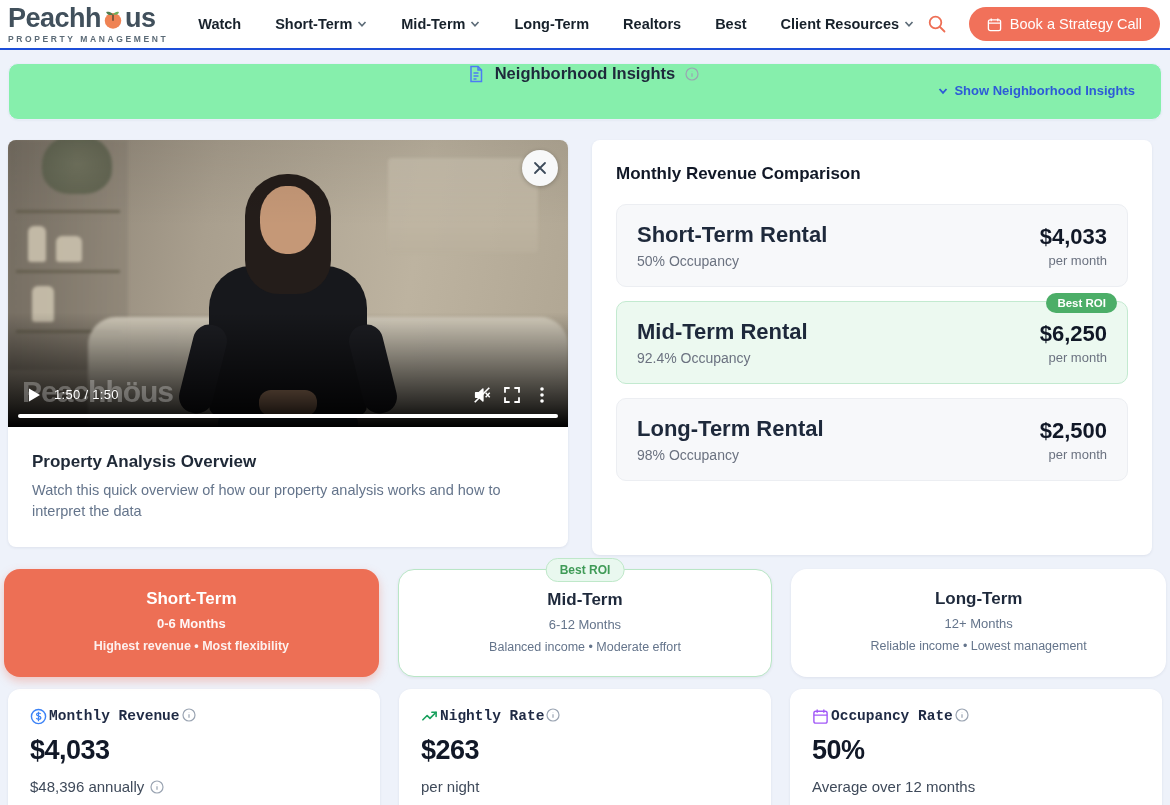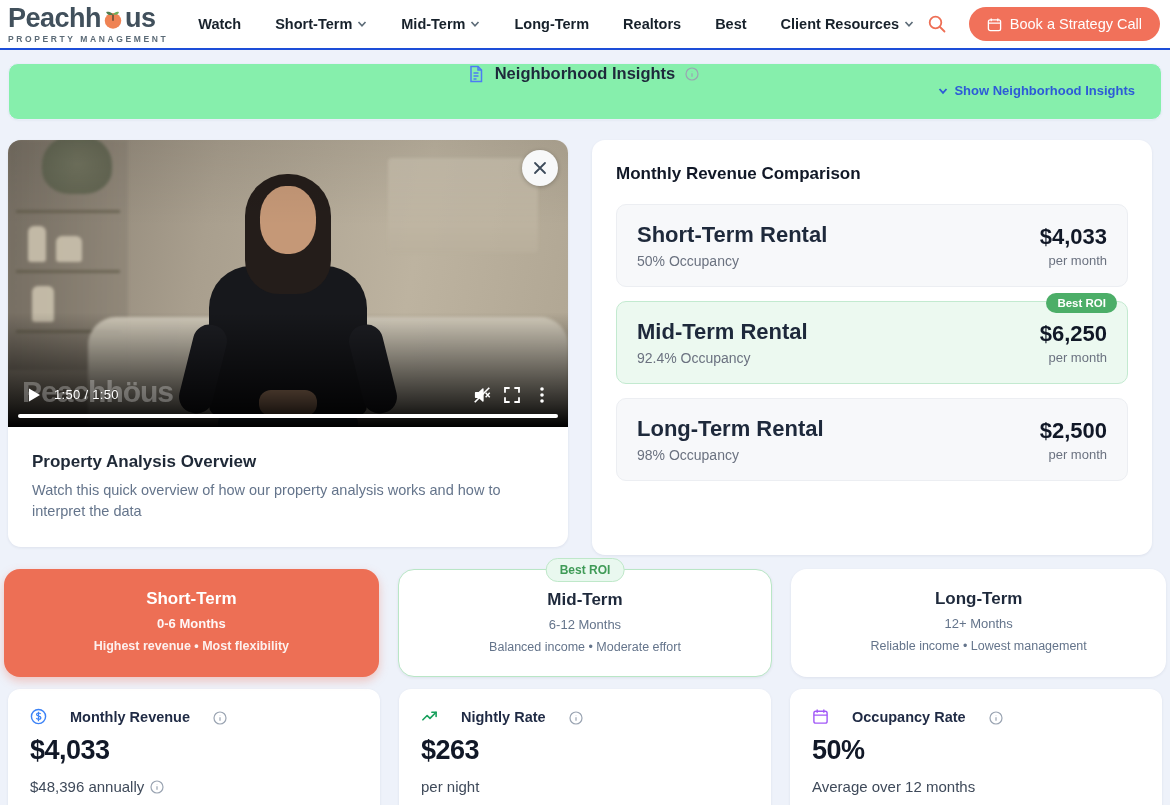--- a/index.html
+++ b/index.html
@@ -23,21 +23,21 @@
   .insights { margin:13px 8px 0 8px; height:57px; background:#86efac; border:1px solid #e9eefa; border-radius:10px; display:flex; align-items:center; padding:0 26px 0 22px; box-shadow:0 1px 2px rgba(30,50,90,.04);flex-direction:column; }
   .insights-left { display:flex; align-items:center; gap:10px; }
   .doc-icon { width:18px; height:18px; color:#4c7bf4; }
   .insights-title { font-size:16.5px; font-weight:700; color:#1e293b; }
   .info-icon { width:14px; height:14px; color:#9aa4b2; flex:0 0 auto; }
   .insights-toggle { margin-left:auto; display:flex; align-items:center; gap:6px; color:#2d5bd7; font-size:13px; font-weight:600; cursor:pointer; }
   .insights-toggle .chev { stroke:#2d5bd7; }
 
   
   .main { display:grid; grid-template-columns:560px 560px; gap:24px; padding:20px 8px 0 8px; }
-  .panel { background:#ffffff; border-radius:13px; box-shadow:0 1px 3px rgba(25,40,80,.08); }
+  .panel { background:#ffffff; border-radius:8px; box-shadow:0 1px 3px rgba(25,40,80,.08); }
 
   
   .video-card { overflow:hidden; height:407px; display:flex; flex-direction:column; }
   .video { position:relative; height:317px; background:linear-gradient(100deg,#847b6e 0%,#a99f8e 35%,#bdb3a0 70%,#b0a693 100%); overflow:hidden; }
   .scene { position:absolute; inset:0; filter:blur(1.5px); }
   .shelf { position:absolute; left:0; top:0; width:120px; height:230px; background:linear-gradient(90deg,#6e675c,#8c8375); opacity:.7; }
   .shelf-line { position:absolute; left:8px; width:104px; height:3px; background:#57513f; opacity:.6; }
   .plant { position:absolute; left:34px; top:-6px; width:70px; height:60px; background:radial-gradient(ellipse at center,#6b705a,#545a46); border-radius:50% 50% 40% 40%; opacity:.8; }
   .vase { position:absolute; background:#cfc5b2; border-radius:6px 6px 3px 3px; opacity:.85; }
   .couch { position:absolute; bottom:0; left:80px; right:0; height:110px; background:linear-gradient(180deg,#d6cfbf,#c7bfae); border-radius:28px 28px 0 0; opacity:.9; }
@@ -83,21 +83,21 @@
   .tab-dur { font-size:13px; color:#64748b; margin-bottom:8px; }
   .tab-tag { font-size:12.5px; color:#64748b; }
   .tab.active .tab-title, .tab.active .tab-dur, .tab.active .tab-tag { color:#ffffff; }
   .tab.active .tab-dur { font-weight:600; opacity:.95; }
   .tab.active .tab-tag { font-weight:600; opacity:.9;text-align:center; }
   .tab-roi { position:absolute; top:-12px; left:50%; transform:translateX(-50%); background:#e9f8ef; border:1px solid #bfe8c9; color:#3f9b57; font-size:12px; font-weight:700; border-radius:999px; padding:4px 13px; white-space:nowrap; }
 
   
   .stats { display:grid; grid-template-columns:1fr 1fr 1fr; gap:19px; padding:12px 8px 0 8px; }
   .stat { background:#ffffff; border-radius:12px; box-shadow:0 1px 3px rgba(25,40,80,.08); padding:19px 22px 24px 22px; height:142px; }
-  .stat-head { display:flex; align-items:flex-end; gap:23px; margin-bottom:10px; }
+  .stat-head { display:flex; align-items:flex-start; gap:2px; margin-bottom:10px;font-family:Liberation Mono, monospace; }
   .stat-title { font-size:14.5px; font-weight:700; color:#1f2a44; }
   .stat-ic { width:17px; height:17px; flex:0 0 auto; }
   .ic-blue { color:#3b82f6; } .ic-green { color:#17a05c; } .ic-purple { color:#a259f7; }
   .stat-value { font-size:27px; font-weight:800; color:#111827; margin-bottom:12px; letter-spacing:-0.5px; }
   .stat-sub { display:flex; align-items:center; gap:6px; font-size:15px; color:#3f4a5a; margin-bottom:9px; }
   .stat-note { font-size:13px; color:#7b8594; }
 </style>
 </head>
 <body>
 

